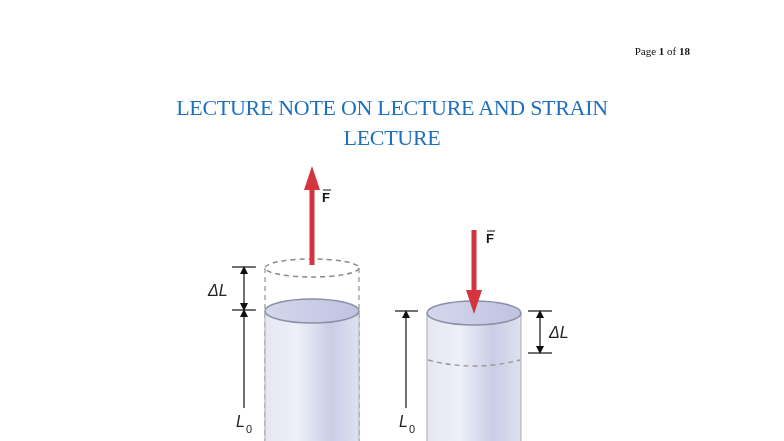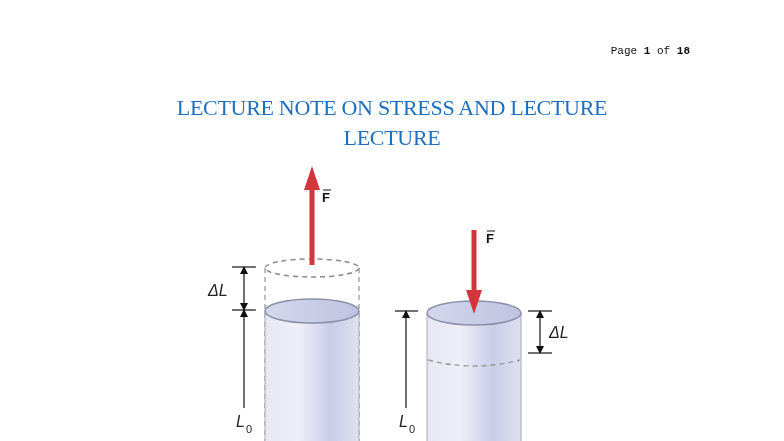--- a/index.html
+++ b/index.html
@@ -3,21 +3,21 @@
   <meta charset="utf-8">
   <style>
     html, body { margin: 0; padding: 0; }
     body {
       width: 784px; height: 441px; overflow: hidden;
       background: #ffffff; position: relative;
       font-family: "Liberation Serif", serif;
     }
     .page-number {
       position: absolute; top: 45px; right: 94px;
-      font-family: Liberation Mono, monospace;
+      font-family: Liberation Serif, serif;
       font-size: 11px; color: #111;
     }
     .page-number b { font-weight: bold; }
     .title {
       position: absolute; top: 93px; left: 0; width: 784px;
       text-align: center; color: #1f6fbf;
       font-family: "Liberation Serif", serif;
       font-size: 22px; line-height: 30px; letter-spacing: -0.3px;
     }
     .figure { position: absolute; left: 0; top: 0; width: 784px; height: 441px; }
@@ -26,21 +26,21 @@
 <body>
 
 <div class="page-number">
   <span>Page</span>
   <b>1</b>
   <span>of</span>
   <b>18</b>
 </div>
 
 <div class="title">
-  <div>LECTURE NOTE ON STRESS AND LECTURE</div>
+  <div>LECTURE NOTE ON LECTURE AND STRAIN</div>
   <div>LECTURE</div>
 </div>
 
 <svg class="figure" width="784" height="441" viewBox="0 0 784 441">
   <defs>
     <linearGradient id="cylGrad" x1="0" x2="1" y1="0" y2="0">
       <stop offset="0" stop-color="#e6e7f2"></stop>
       <stop offset="0.35" stop-color="#eef0f8"></stop>
       <stop offset="0.7" stop-color="#c9cde6"></stop>
       <stop offset="1" stop-color="#dfe1ef"></stop>

